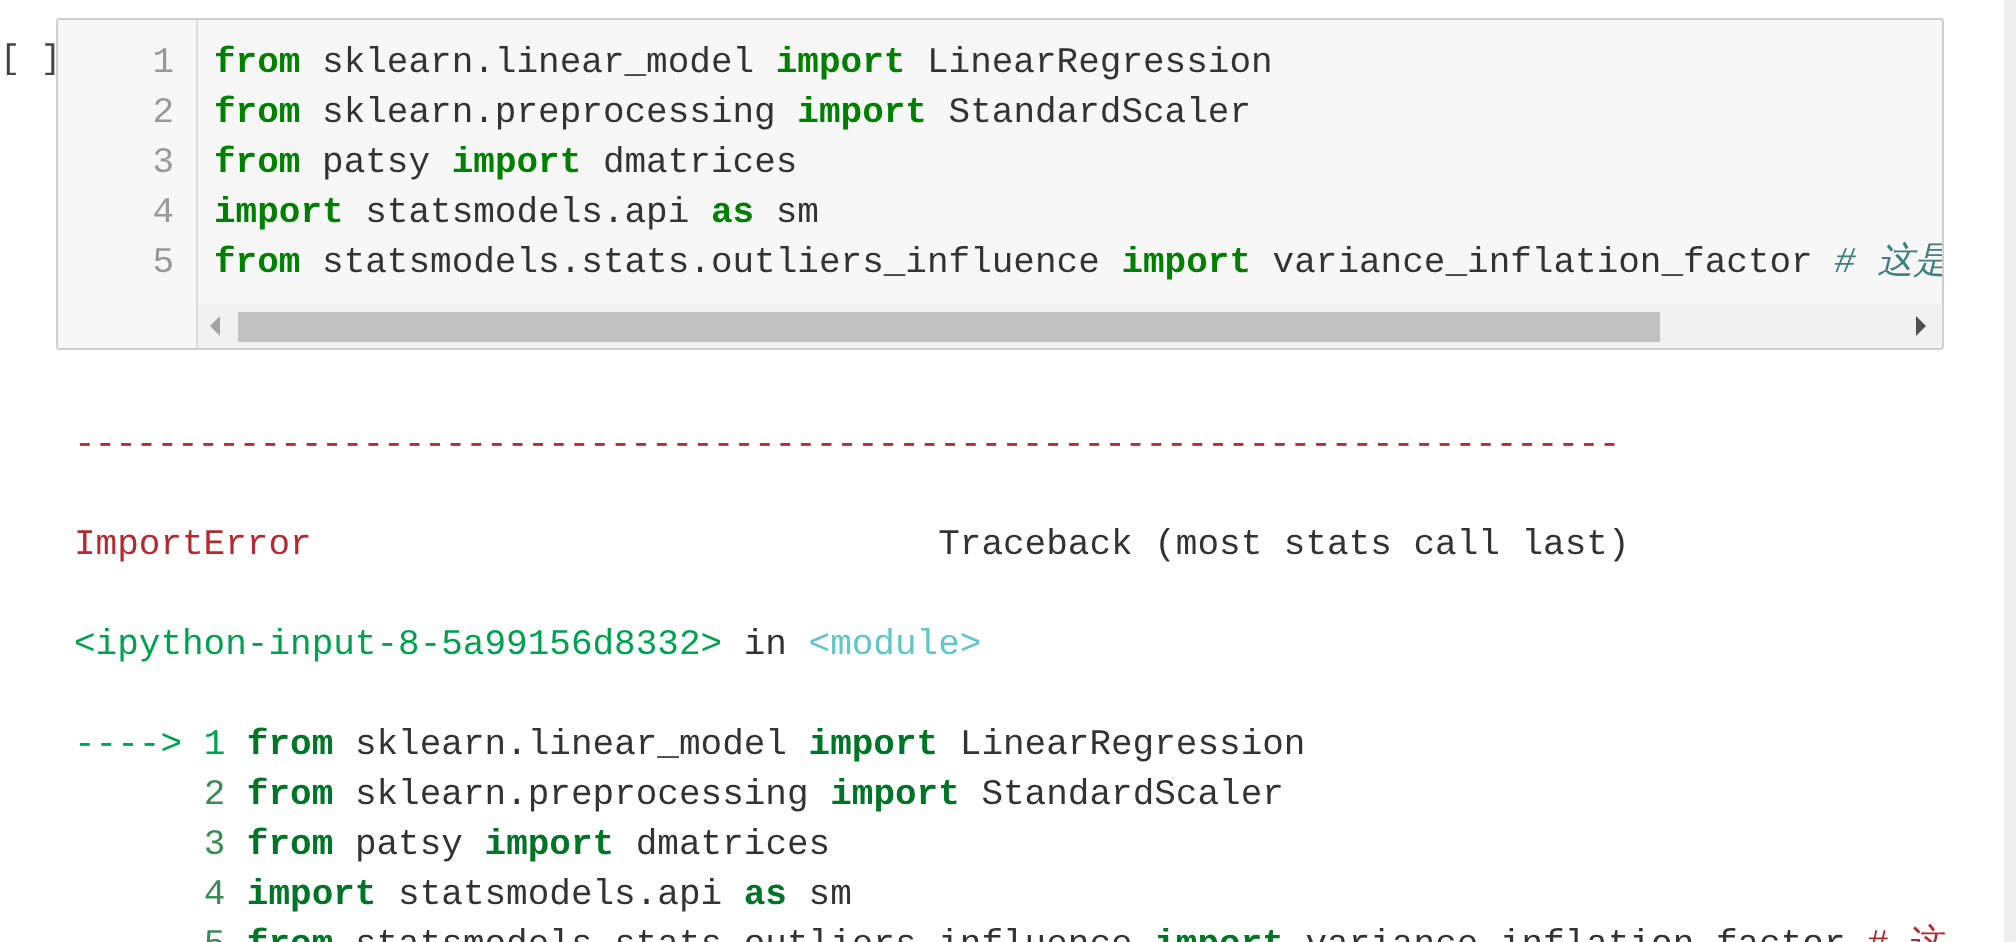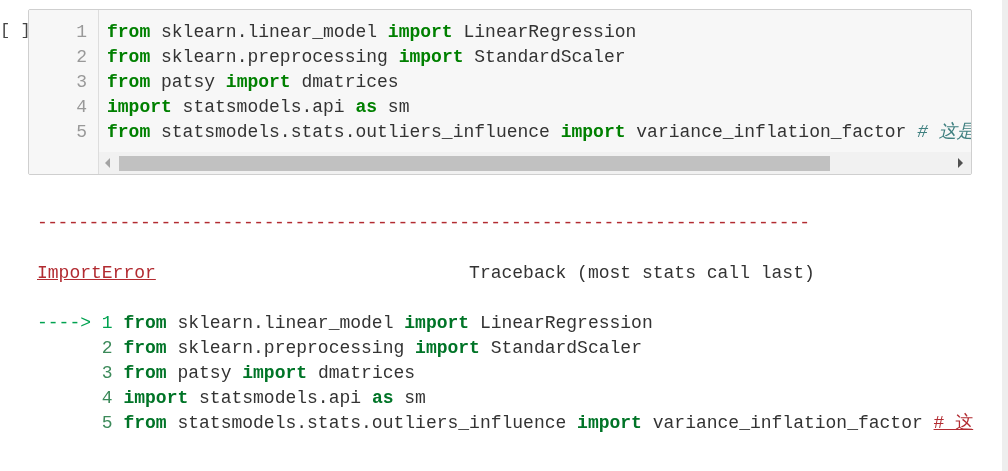--- a/index.html
+++ b/index.html
@@ -15,21 +15,21 @@
   .line { height:25px; }
   .kw { color:#008000; font-weight:bold; }
   .cm { color:#408080; font-style:italic; }
   .hscroll { position:absolute; left:70px; bottom:0; right:0; height:22px; background:#f1f1f1; }
   .hs-left { position:absolute; left:6px; top:6px; width:0; height:0; border-top:5px solid transparent;
              border-bottom:5px solid transparent; border-right:5px solid #a3a3a3; }
   .hs-thumb { position:absolute; left:20px; top:4px; width:711px; height:15px; background:#c1c1c1; }
   .hs-right { position:absolute; right:8px; top:6px; width:0; height:0; border-top:5px solid transparent;
               border-bottom:5px solid transparent; border-left:5px solid #505050; }
   .output { position:absolute; left:37px; top:186px; white-space:pre; font-size:18px; line-height:25px; color:#333; }
-  .red { color:#b22b31;text-decoration:underline; }
+  .red { color:#b22b31; }
   .dash { color:#b22b31; letter-spacing:-0.5px; }
   .teal { color:#60c6c8; }
   .green { color:#00a250; }
   .tbkw { color:#007427; font-weight:bold; }
   .num { color:#3c8a5a; }
 </style>
 </head>
 <body>
 
 <div class="right-strip"></div>
@@ -50,17 +50,18 @@
   <div class="hscroll">
     <div class="hs-left"></div>
     <div class="hs-thumb"></div>
     <div class="hs-right"></div>
   </div>
 </div>
 
 <div class="output">
 <div class="line"><span class="dash">---------------------------------------------------------------------------</span></div>
 <div class="line"><span class="red">ImportError</span><span>                             </span><span>Traceback (most stats call last)</span></div>
+<div class="line"><span class="green">&lt;ipython-input-8-5a99156d8332&gt;</span><span> in </span><span class="teal">&lt;module&gt;</span></div>
 <div id="tb-container"><div class="line"><span class="green">----&gt; </span><span class="green">1 </span><span class="tbkw">from</span><span> sklearn.linear_model </span><span class="tbkw">import</span><span> LinearRegression</span></div><div class="line"><span>      </span><span class="num">2 </span><span class="tbkw">from</span><span> sklearn.preprocessing </span><span class="tbkw">import</span><span> StandardScaler</span></div><div class="line"><span>      </span><span class="num">3 </span><span class="tbkw">from</span><span> patsy </span><span class="tbkw">import</span><span> dmatrices</span></div><div class="line"><span>      </span><span class="num">4 </span><span class="tbkw">import</span><span> statsmodels.api </span><span class="tbkw">as</span><span> sm</span></div><div class="line"><span>      </span><span class="num">5 </span><span class="tbkw">from</span><span> statsmodels.stats.outliers_influence </span><span class="tbkw">import</span><span> variance_inflation_factor </span><span class="red"># 这</span></div></div>
 
 
 
 </div>
 
 </body></html>

